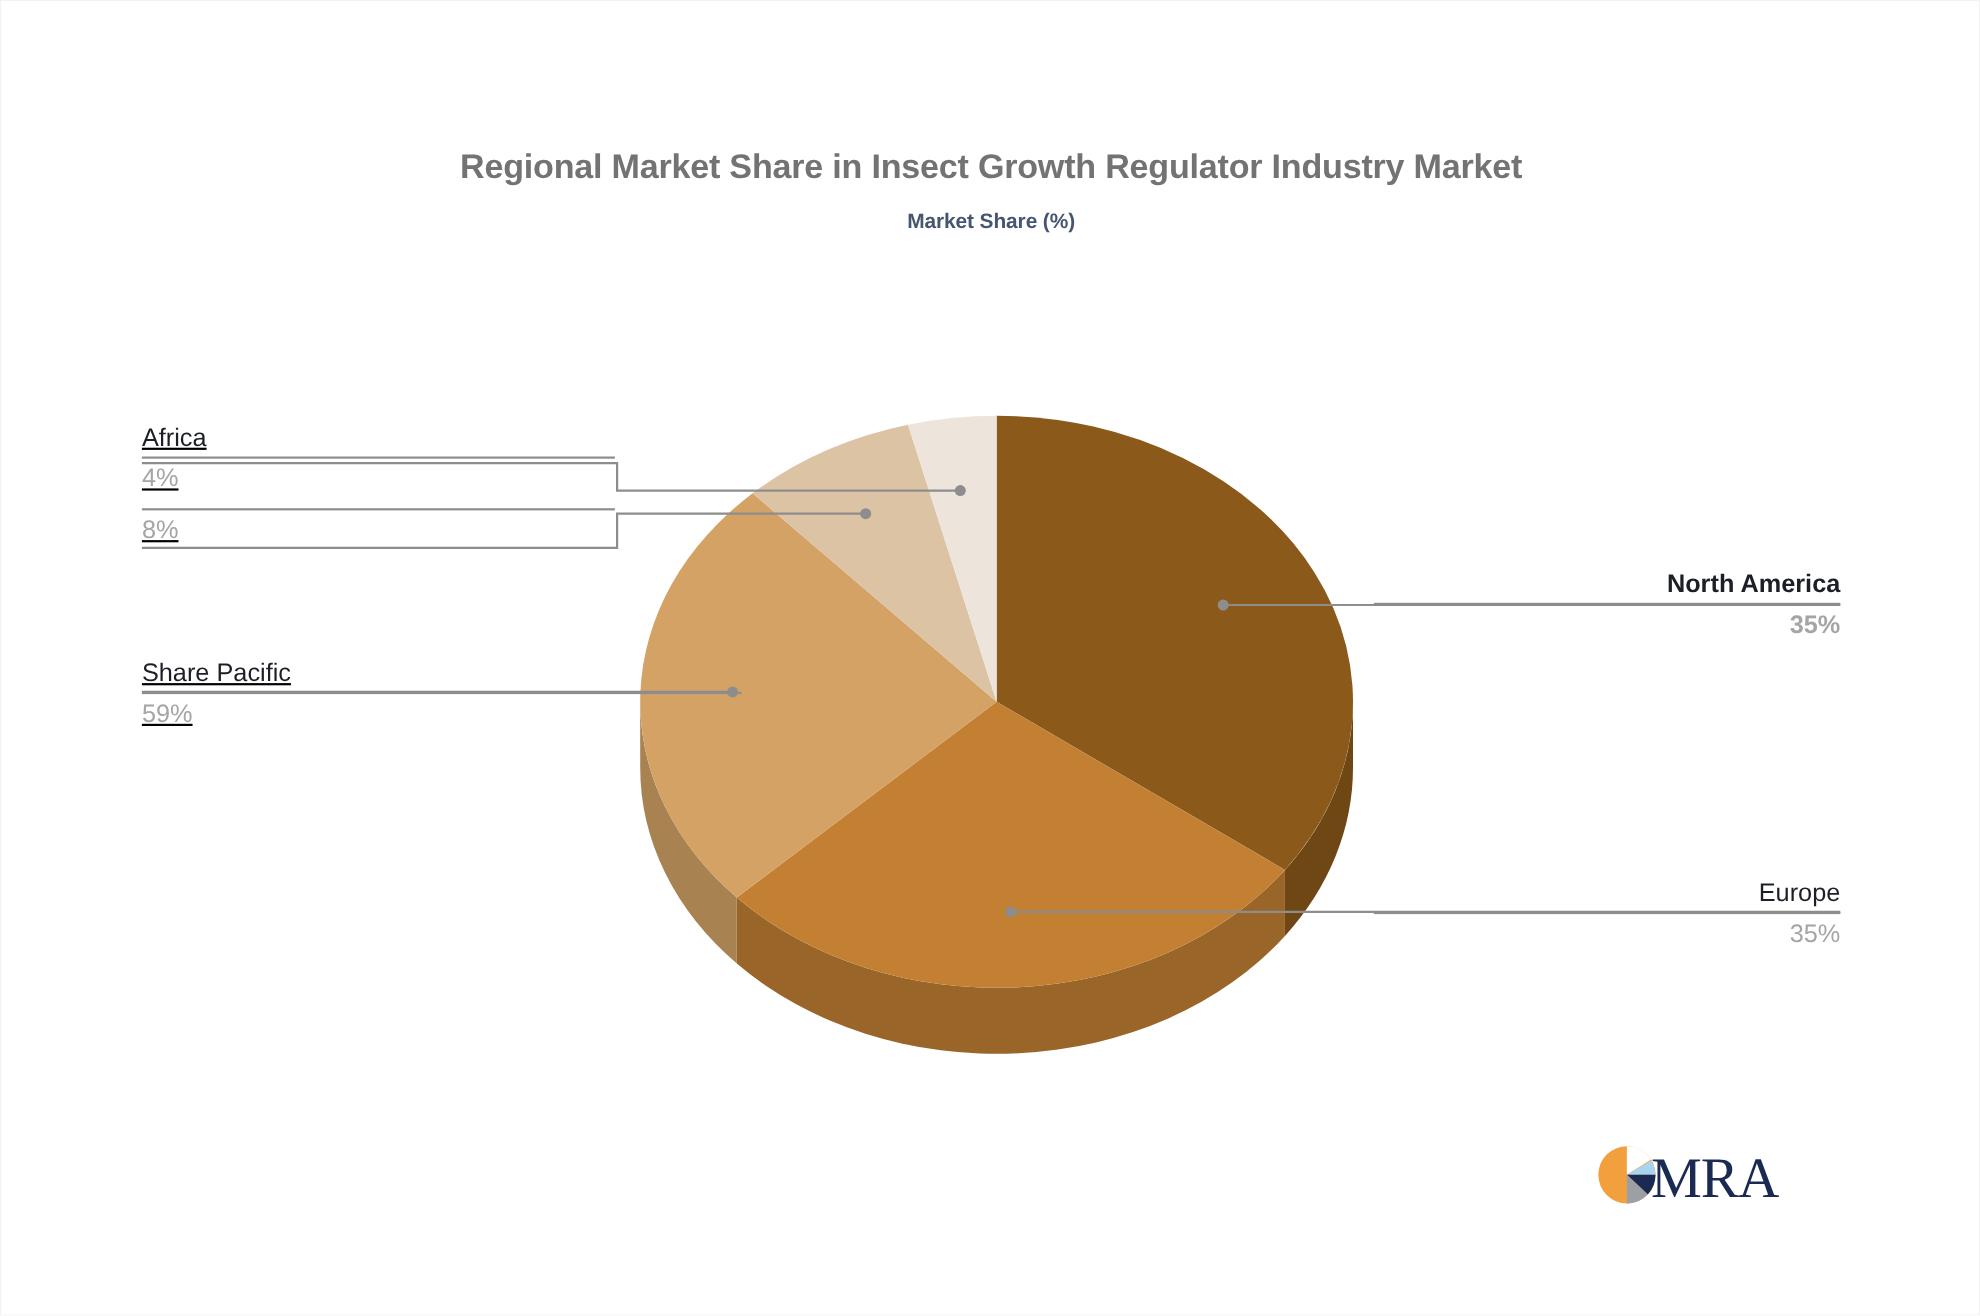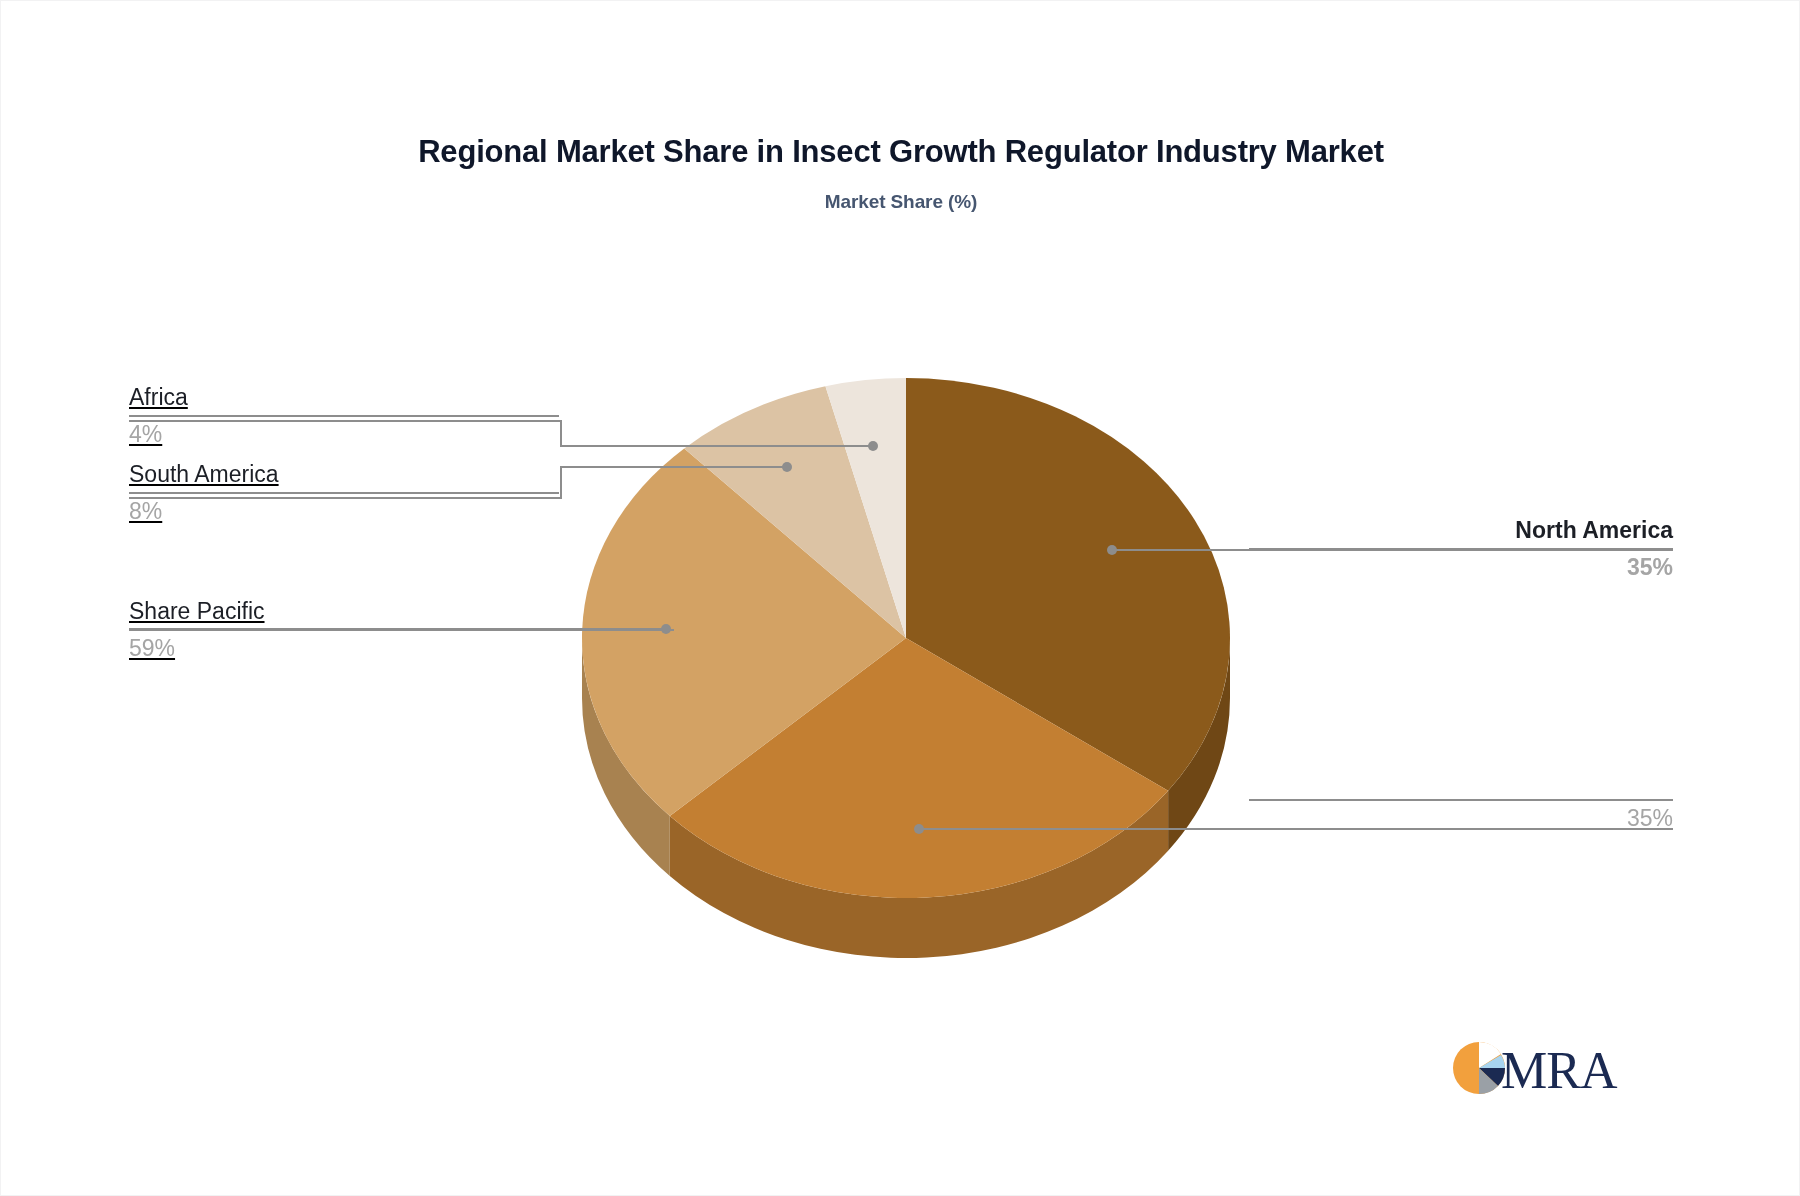--- a/index.html
+++ b/index.html
@@ -21,21 +21,21 @@
   }
   
   #chart-title {
     position: absolute;
     left: 0;
     top: 133px;
     width: 1800px;
     text-align: center;
     font-size: 31px;
     font-weight: bold;
-    color: #0f172a;
+    color: #737373;
     letter-spacing: -0.2px;
     white-space: nowrap;
   }
   #chart-subtitle {
     position: absolute;
     left: 0;
     top: 190px;
     width: 1800px;
     text-align: center;
     font-size: 19px;
@@ -148,38 +148,38 @@
       </g>
     </svg>
 
     <div class="callout left" id="callout-africa">
       <div class="cl-name">Africa</div>
       <div class="cl-rule"></div>
       <div class="cl-value">4%</div>
     </div>
 
     <div class="callout left" id="callout-south-america">
-      <div class="cl-name">South America</div>
       <div class="cl-rule"></div>
       <div class="cl-value">8%</div>
     </div>
 
     <div class="callout left" id="callout-asia-pacific">
       <div class="cl-name">Share Pacific</div>
       <div class="cl-rule"></div>
       <div class="cl-value">59%</div>
     </div>
 
     <div class="callout right" id="callout-north-america">
       <div class="cl-name">North America</div>
       <div class="cl-rule"></div>
       <div class="cl-value">35%</div>
     </div>
 
     <div class="callout right" id="callout-europe">
+      <div class="cl-name">Europe</div>
       <div class="cl-rule"></div>
       <div class="cl-value">35%</div>
     </div>
   </div>
 
   <svg id="mra-logo" viewBox="0 0 196 72">
     <g>
       <circle cx="30" cy="37" r="26" fill="#f2a03d"></circle>
       <path d="M 30,37 L 30,11 A 26,26 0 0 1 52,23 Z" fill="#ffffff"></path>
       <path d="M 30,37 L 52,24 A 26,26 0 0 1 56,37 Z" fill="#a8d4ef"></path>

